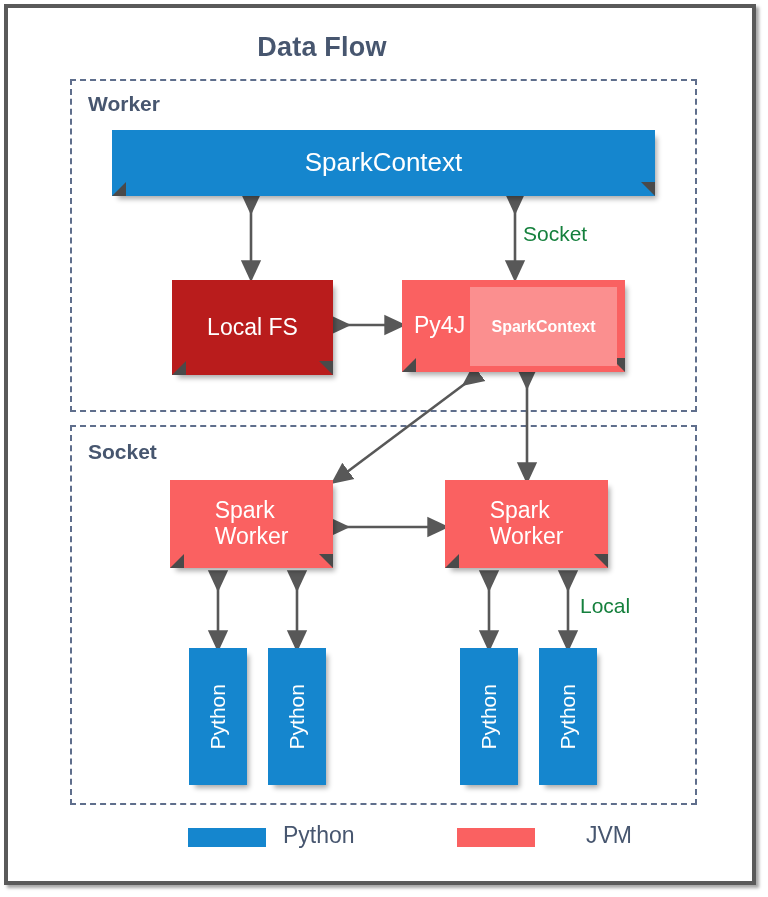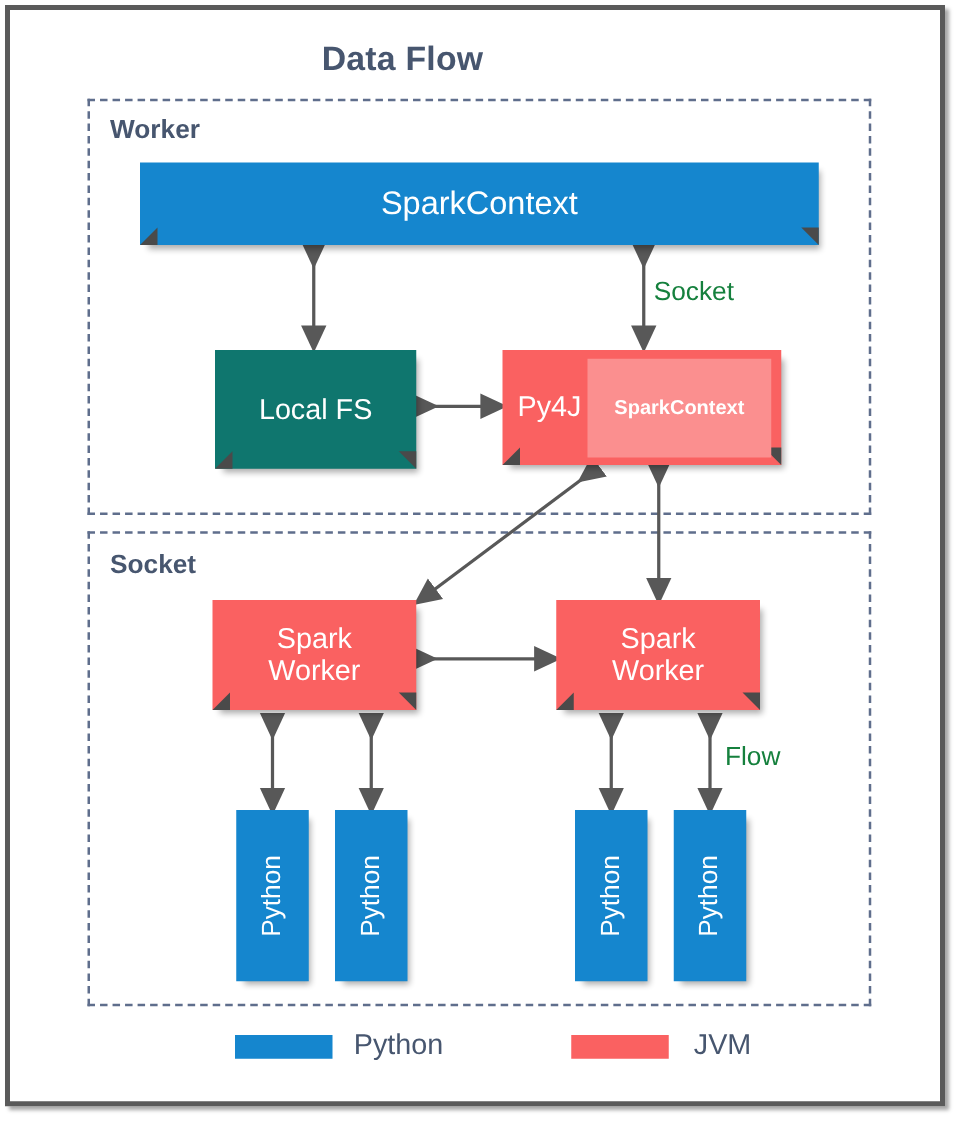--- a/index.html
+++ b/index.html
@@ -13,25 +13,25 @@
   #stage{position:absolute;left:0;top:0;width:768px;height:897px;}
 
   .ttl{position:absolute;left:0;top:32px;width:644px;text-align:center;
        font-size:27px;font-weight:bold;color:#47566f;letter-spacing:.2px;}
 
   .zone{position:absolute;border:2px dashed #5f6e8c;box-sizing:border-box;}
   .zone-label{position:absolute;font-size:21px;font-weight:bold;color:#47566f;}
 
   .box{position:absolute;box-sizing:border-box;display:flex;
        align-items:center;justify-content:center;color:#ffffff;
-       text-align:center;line-height:1.12;
+       text-align:left;line-height:1.12;
        box-shadow:4px 5px 5px -2px rgba(0,0,0,.33);}
   .blue{background:#1586ce;}
   .red{background:#fa6161;}
-  .slate{background:#0f766e;}
+  .slate{background:#b91c1c;}
   .pink{background:#fb8f8f;}
 
   
   .box.notch::before,.box.notch::after{content:"";position:absolute;bottom:0;
       width:0;height:0;border-style:solid;}
   .box.notch::before{left:0;border-width:0 0 14px 14px;
       border-color:transparent transparent #4a4a4a transparent;}
   .box.notch::after{right:0;border-width:0 14px 14px 0;
       border-color:transparent #4a4a4a transparent transparent;}
 
@@ -93,21 +93,21 @@
       <line x1="340" y1="527" x2="439" y2="527"></line>
 
       <line x1="218" y1="582" x2="218" y2="642"></line>
       <line x1="297" y1="582" x2="297" y2="642"></line>
       <line x1="489" y1="582" x2="489" y2="642"></line>
       <line x1="568" y1="582" x2="568" y2="642"></line>
     </g>
   </svg>
 
   <div class="alabel" style="left:523px;top:222px;">Socket</div>
-  <div class="alabel" style="left:580px;top:594px;">Flow</div>
+  <div class="alabel" style="left:580px;top:594px;">Local</div>
 
   <div class="box blue notch" id="sc-main">SparkContext</div>
 
   <div class="box slate notch" id="localfs">Local FS</div>
 
   <div class="box red notch" id="py4j">
     <span>Py4J</span>
   </div>
   <div class="box pink" id="sc-inner">SparkContext</div>
 
@@ -128,15 +128,15 @@
     <span>Python</span>
   </div>
   <div class="box blue py" id="p4">
     <span>Python</span>
   </div>
 
   <div class="legend-sw blue" style="left:188px;"></div>
   <div class="legend-tx" style="left:283px;">Python</div>
 
   <div class="legend-sw red" style="left:457px;"></div>
-  <div class="legend-tx" style="left:555px;text-align:center;">JVM</div>
+  <div class="legend-tx" style="left:586px;text-align:center;">JVM</div>
 
 </div>
 
 </body></html>

